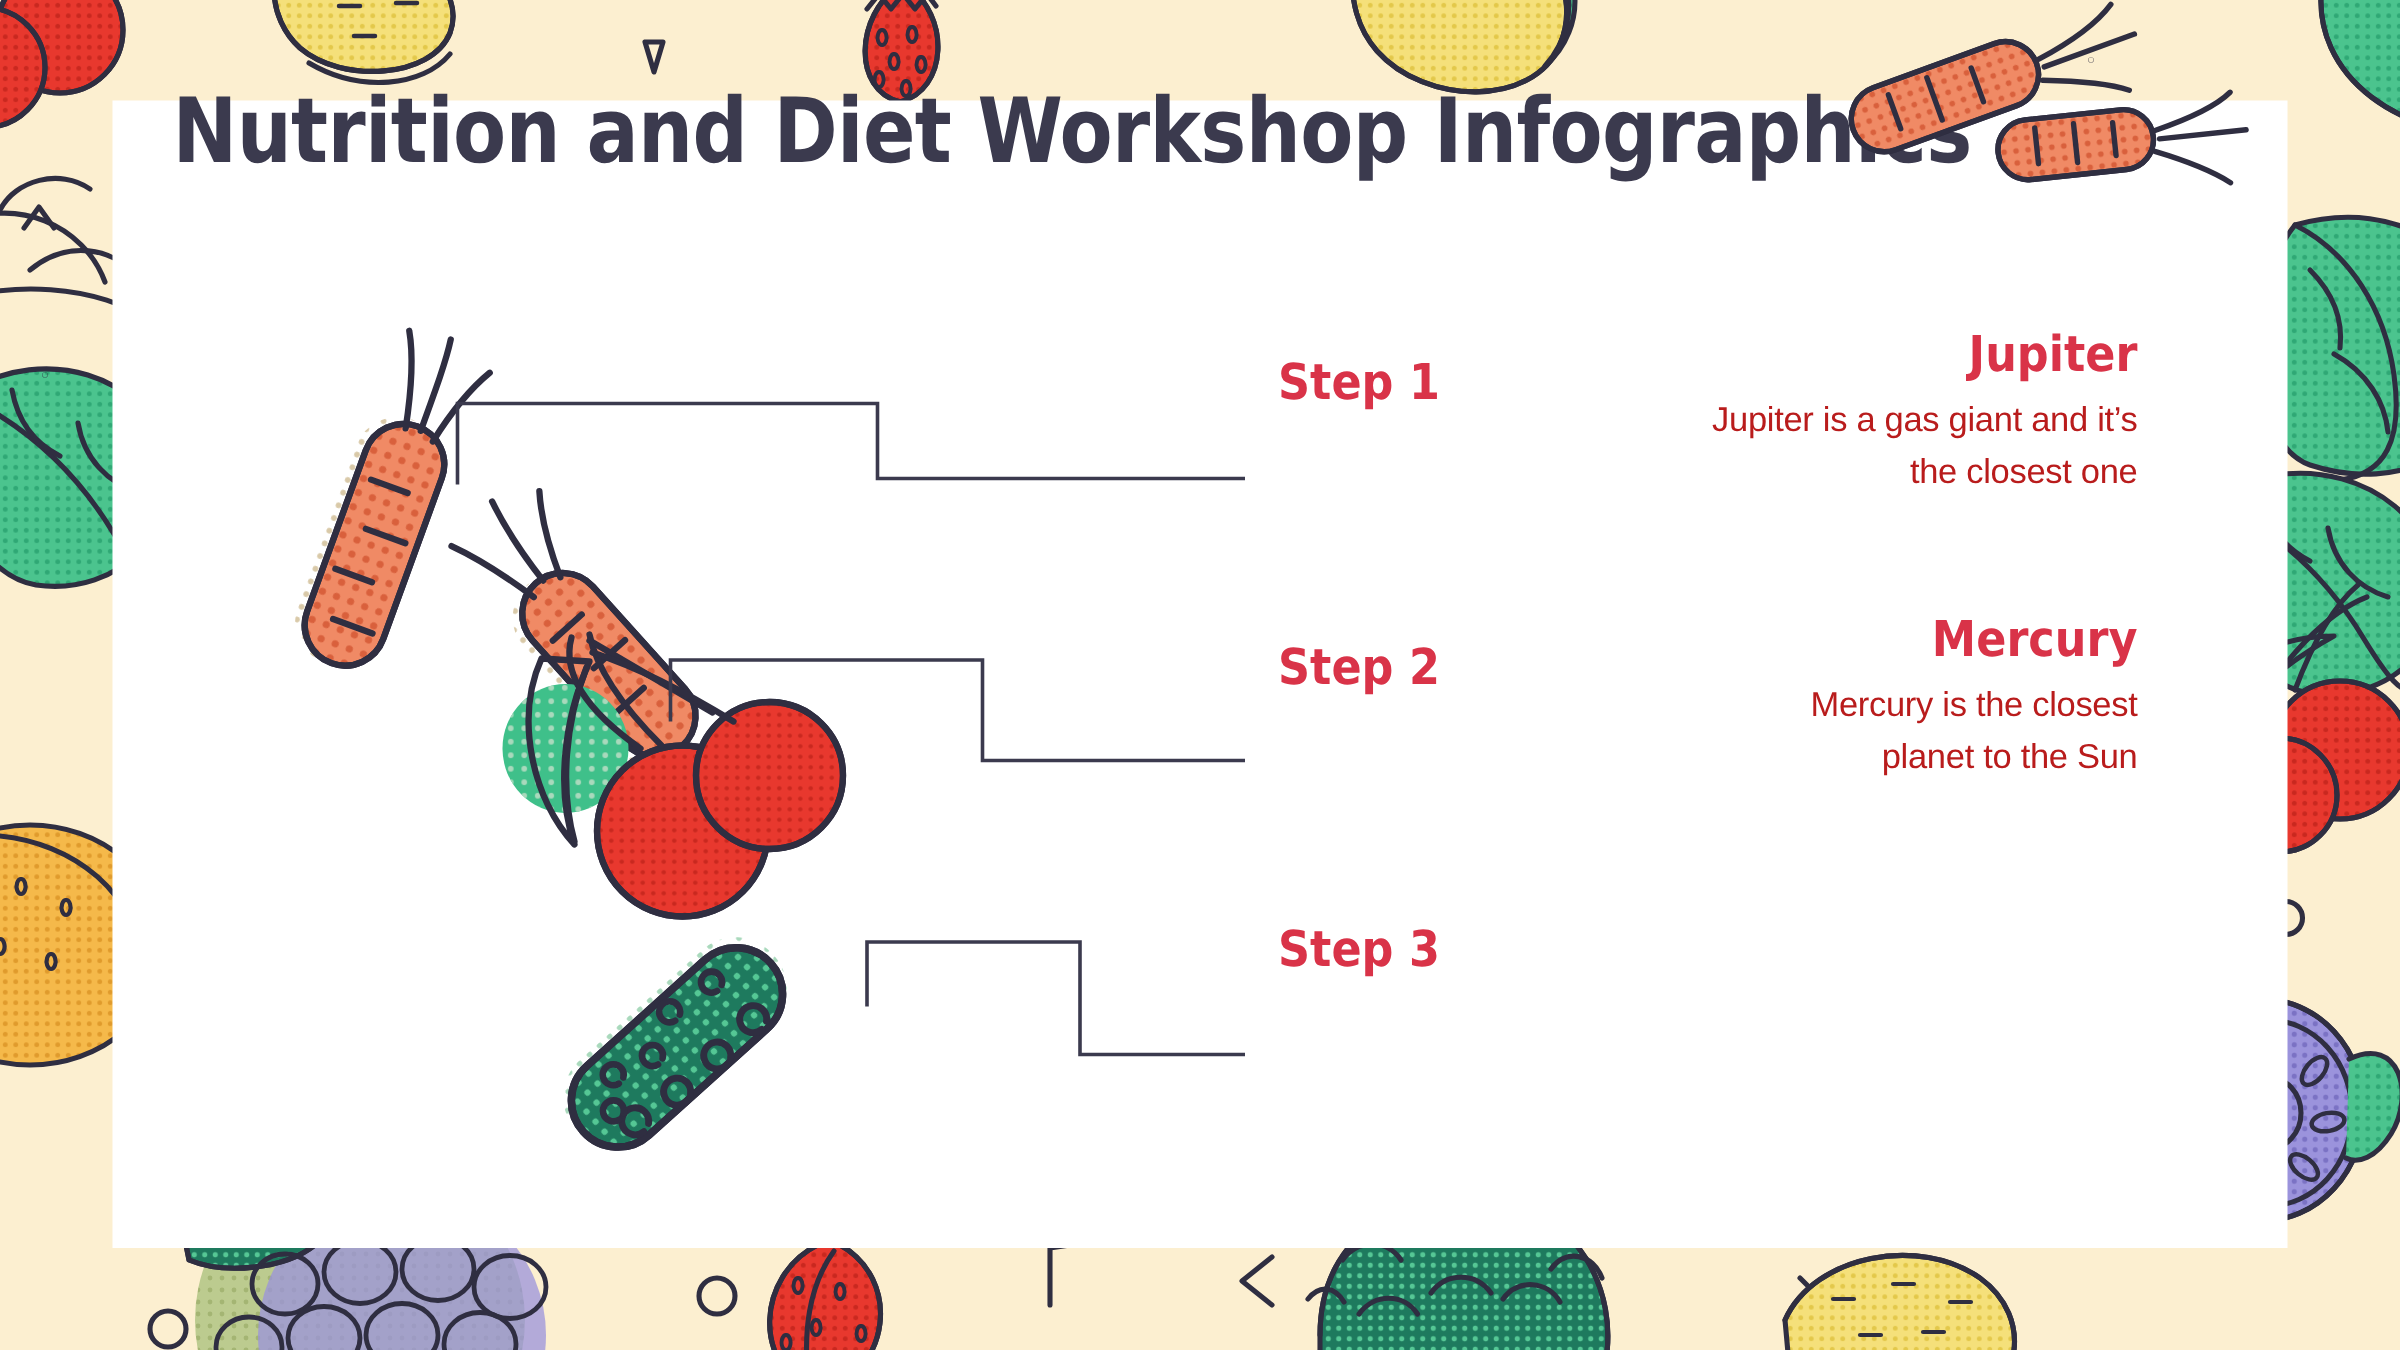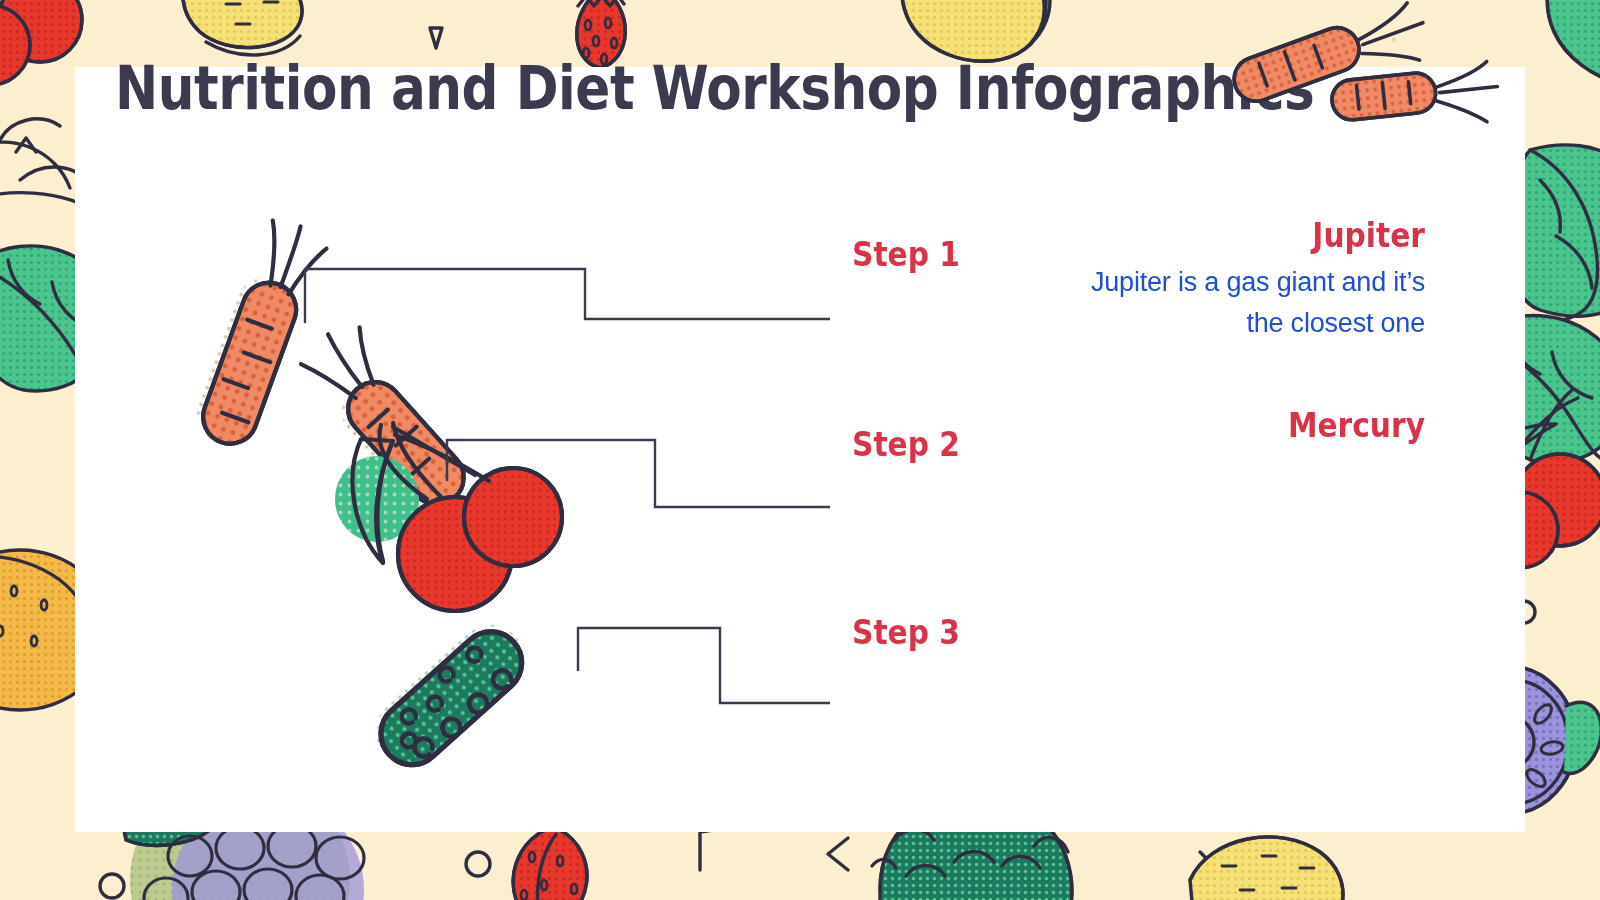--- a/index.html
+++ b/index.html
@@ -127,23 +127,23 @@
     line-height: 1.12;
     transform: scaleX(0.9);
     transform-origin: right center;
     white-space: nowrap;
   }
 
   .step-body {
     margin-top: 7px;
     font-family: "Liberation Sans", sans-serif;
     font-weight: 400;
-    font-size: 27px;
+    font-size: 23px;
     line-height: 1.52;
-    color: #1d4ed8;
+    color: #b91c1c;
     letter-spacing: -0.2px;
   }
 </style>
 </head>
 <body>
 
 <div id="slide">
 
   <svg id="bg-deco" viewBox="0 0 1600 900">
     <defs>
@@ -488,20 +488,24 @@
         <div>Jupiter is a gas giant and it’s</div>
         <div>the closest one</div>
       </div>
     </div>
   </div>
 
   <div class="step-row r2">
     <div class="step-label">Step 2</div>
     <div class="step-text-block">
       <div class="step-heading">Mercury</div>
+      <div class="step-body">
+        <div>Mercury is the closest</div>
+        <div>planet to the Sun</div>
+      </div>
     </div>
   </div>
 
   <div class="step-row r3">
     <div class="step-label">Step 3</div>
   </div>
 
   <svg id="overlap-deco" viewBox="0 0 1600 900">
     <defs>
       <pattern id="dotSalmon2" width="8" height="8" patternUnits="userSpaceOnUse">

